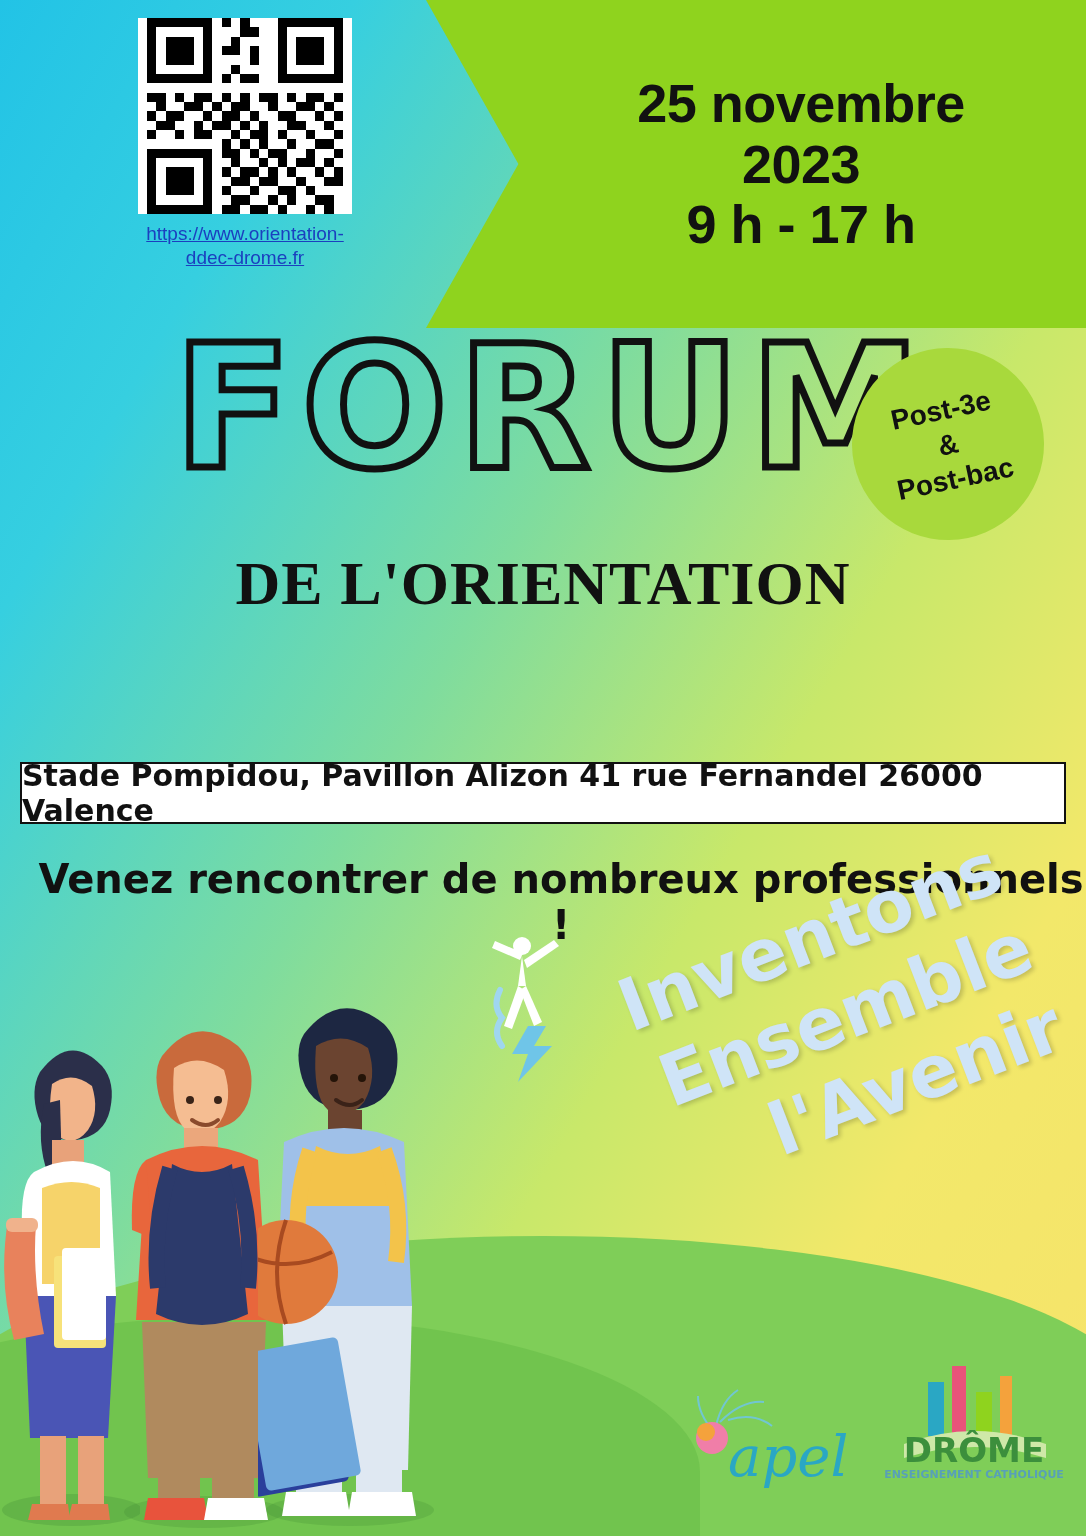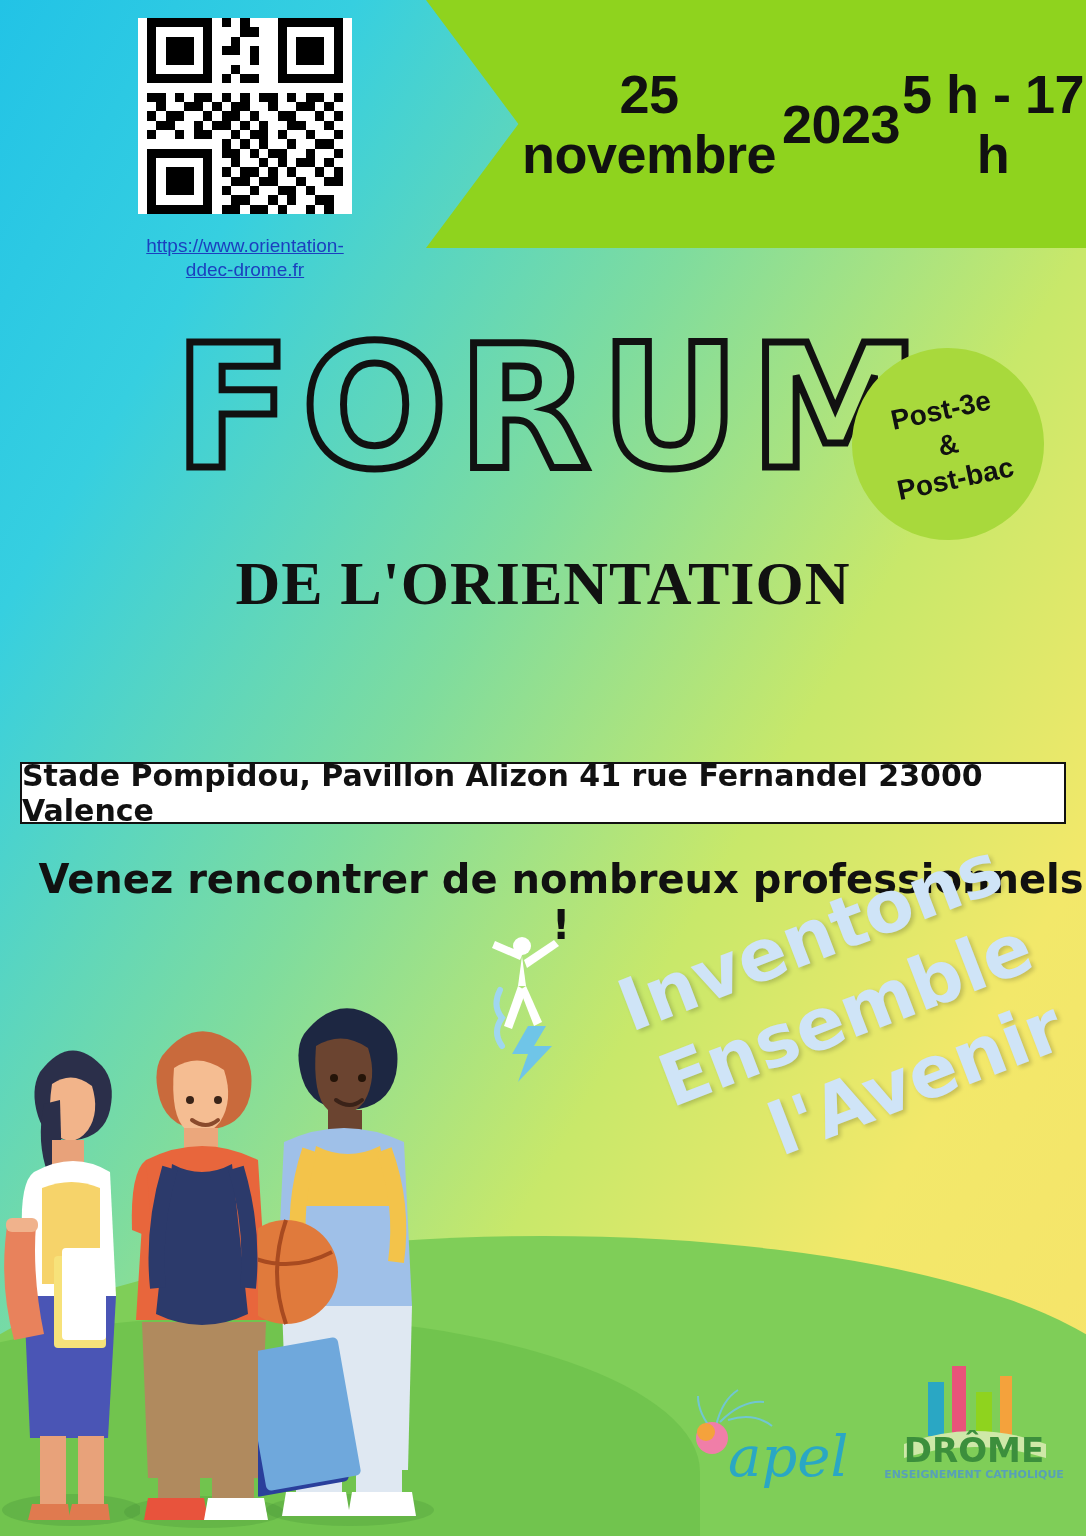--- a/index.html
+++ b/index.html
@@ -6,37 +6,37 @@
   body{
     width:1086px;height:1536px;overflow:hidden;
     font-family:"Liberation Sans", sans-serif;
     position:relative;
     background:linear-gradient(120deg,#22c3e6 0%, #36cfe0 18%, #7fdc9e 42%, #c8e86a 62%, #f2e86a 80%, #f7e36a 100%);
   }
   .poster{position:absolute;inset:0;overflow:hidden;}
 
   
   .banner{
-    position:absolute;top:0;right:0;width:660px;height:248px;
+    position:absolute;top:0;right:0;width:660px;height:328px;
     background:#8fd31e;
     clip-path:polygon(0 0, 100% 0, 100% 100%, 0 100%, 14% 50%);
-    display:flex;flex-direction:row;align-items:center;justify-content:center;
+    display:flex;flex-direction:column;align-items:center;justify-content:center;
     padding-left:90px;box-sizing:border-box;
   }
   .banner div{
     font-weight:bold;color:#111;line-height:1.12;text-align:center;
     font-size:54px;letter-spacing:-0.5px;
   }
 
   
   .qr-wrap{position:absolute;left:138px;top:18px;width:214px;text-align:center;}
   .qr{width:214px;height:196px;background:#fff;display:block;}
   .qr svg{display:block;}
   .qr-link{
-    margin-top:20px;font-size:19px;color:#1b3fbf;text-decoration:underline;
+    margin-top:8px;font-size:19px;color:#1b3fbf;text-decoration:underline;
     line-height:1.25;display:block;
   }
 
   
   .forum{
     position:absolute;left:0;right:0;top:322px;text-align:center;
     font-size:172px;font-weight:bold;letter-spacing:10px;
     color:transparent;-webkit-text-stroke:7px #111;
     font-family:"DejaVu Sans", sans-serif;
     line-height:1;
@@ -107,21 +107,21 @@
   .lightning{position:absolute;left:470px;top:930px;}
 </style>
 </head>
 <body>
 
 <div class="poster">
 
   <div class="banner">
     <div>25 novembre</div>
     <div>2023</div>
-    <div>5 h - 17 h</div>
+    <div>9 h - 17 h</div>
   </div>
 
   <div class="qr-wrap">
     <div class="qr">
       <svg width="214" height="196" viewBox="0 0 21 21" shape-rendering="crispEdges">
         <rect width="21" height="21" fill="#ffffff"></rect>
         <g fill="#000000">
           <rect x="0" y="0" width="7" height="1"></rect>
             <rect x="0" y="6" width="7" height="1"></rect>
           <rect x="0" y="0" width="1" height="7"></rect>
@@ -236,21 +236,21 @@
       <div>Post-3e</div>
       <div>&amp;</div>
       <div>Post-bac</div>
     </div>
   </div>
 
   <div class="sub">
     <div>DE L'ORIENTATION</div>
   </div>
 
-  <div class="addr">Stade Pompidou, Pavillon Alizon 41 rue Fernandel 23000 Valence</div>
+  <div class="addr">Stade Pompidou, Pavillon Alizon 41 rue Fernandel 26000 Valence</div>
   <div class="tagline">Venez rencontrer de nombreux professionnels !</div>
 
   <div class="slogan">
     <div>Inventons</div>
     <div>Ensemble</div>
     <div>l'Avenir</div>
   </div>
 
   <div class="lightning">
     <svg width="120" height="210" viewBox="0 0 120 210">

